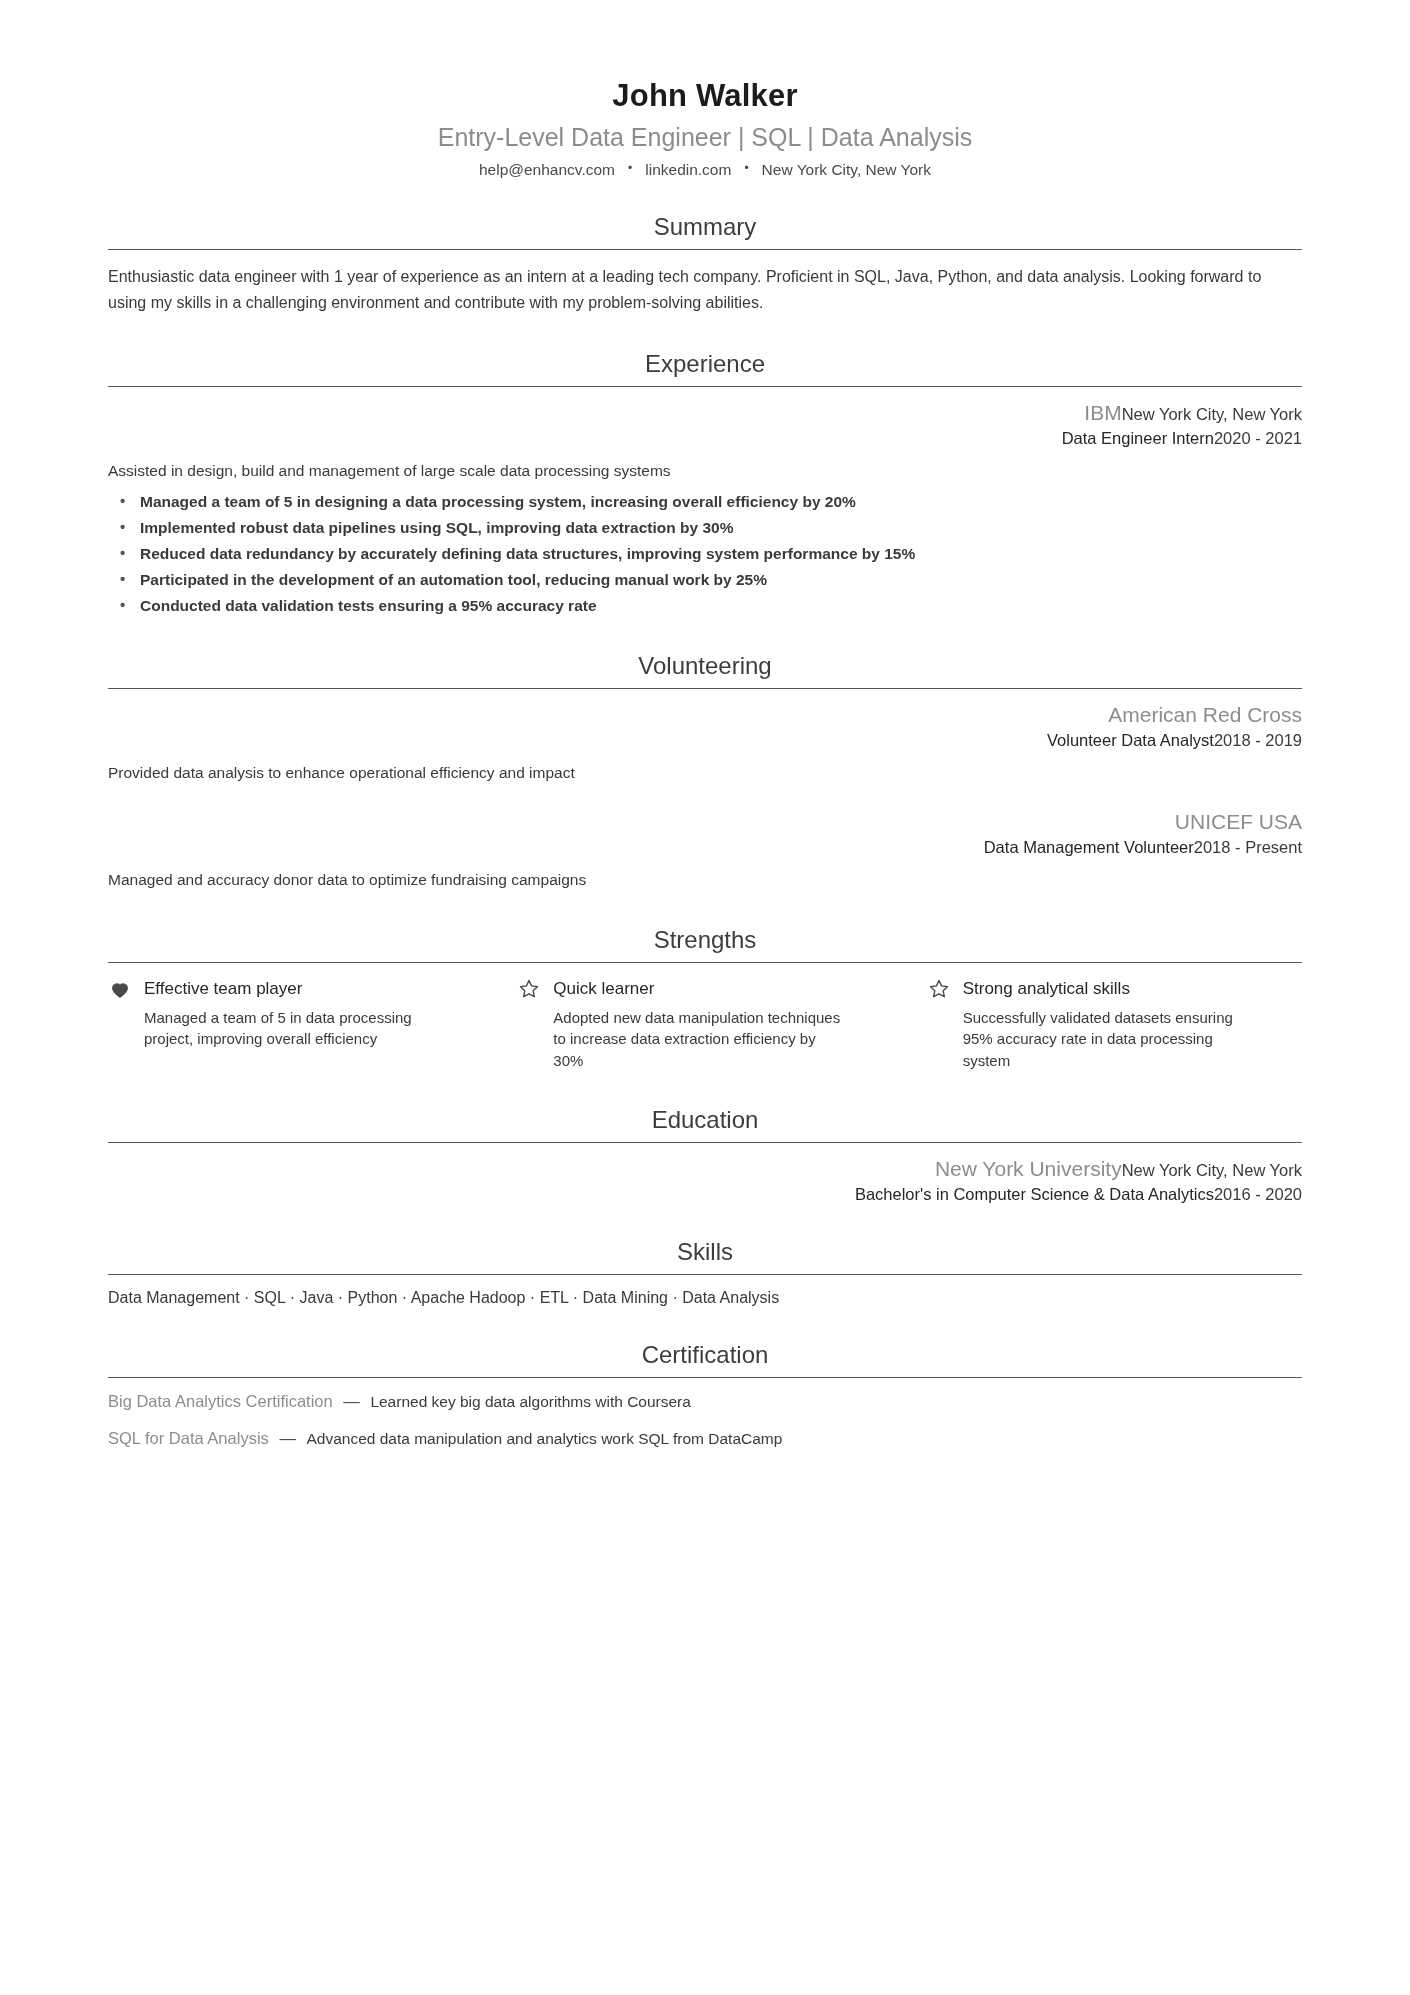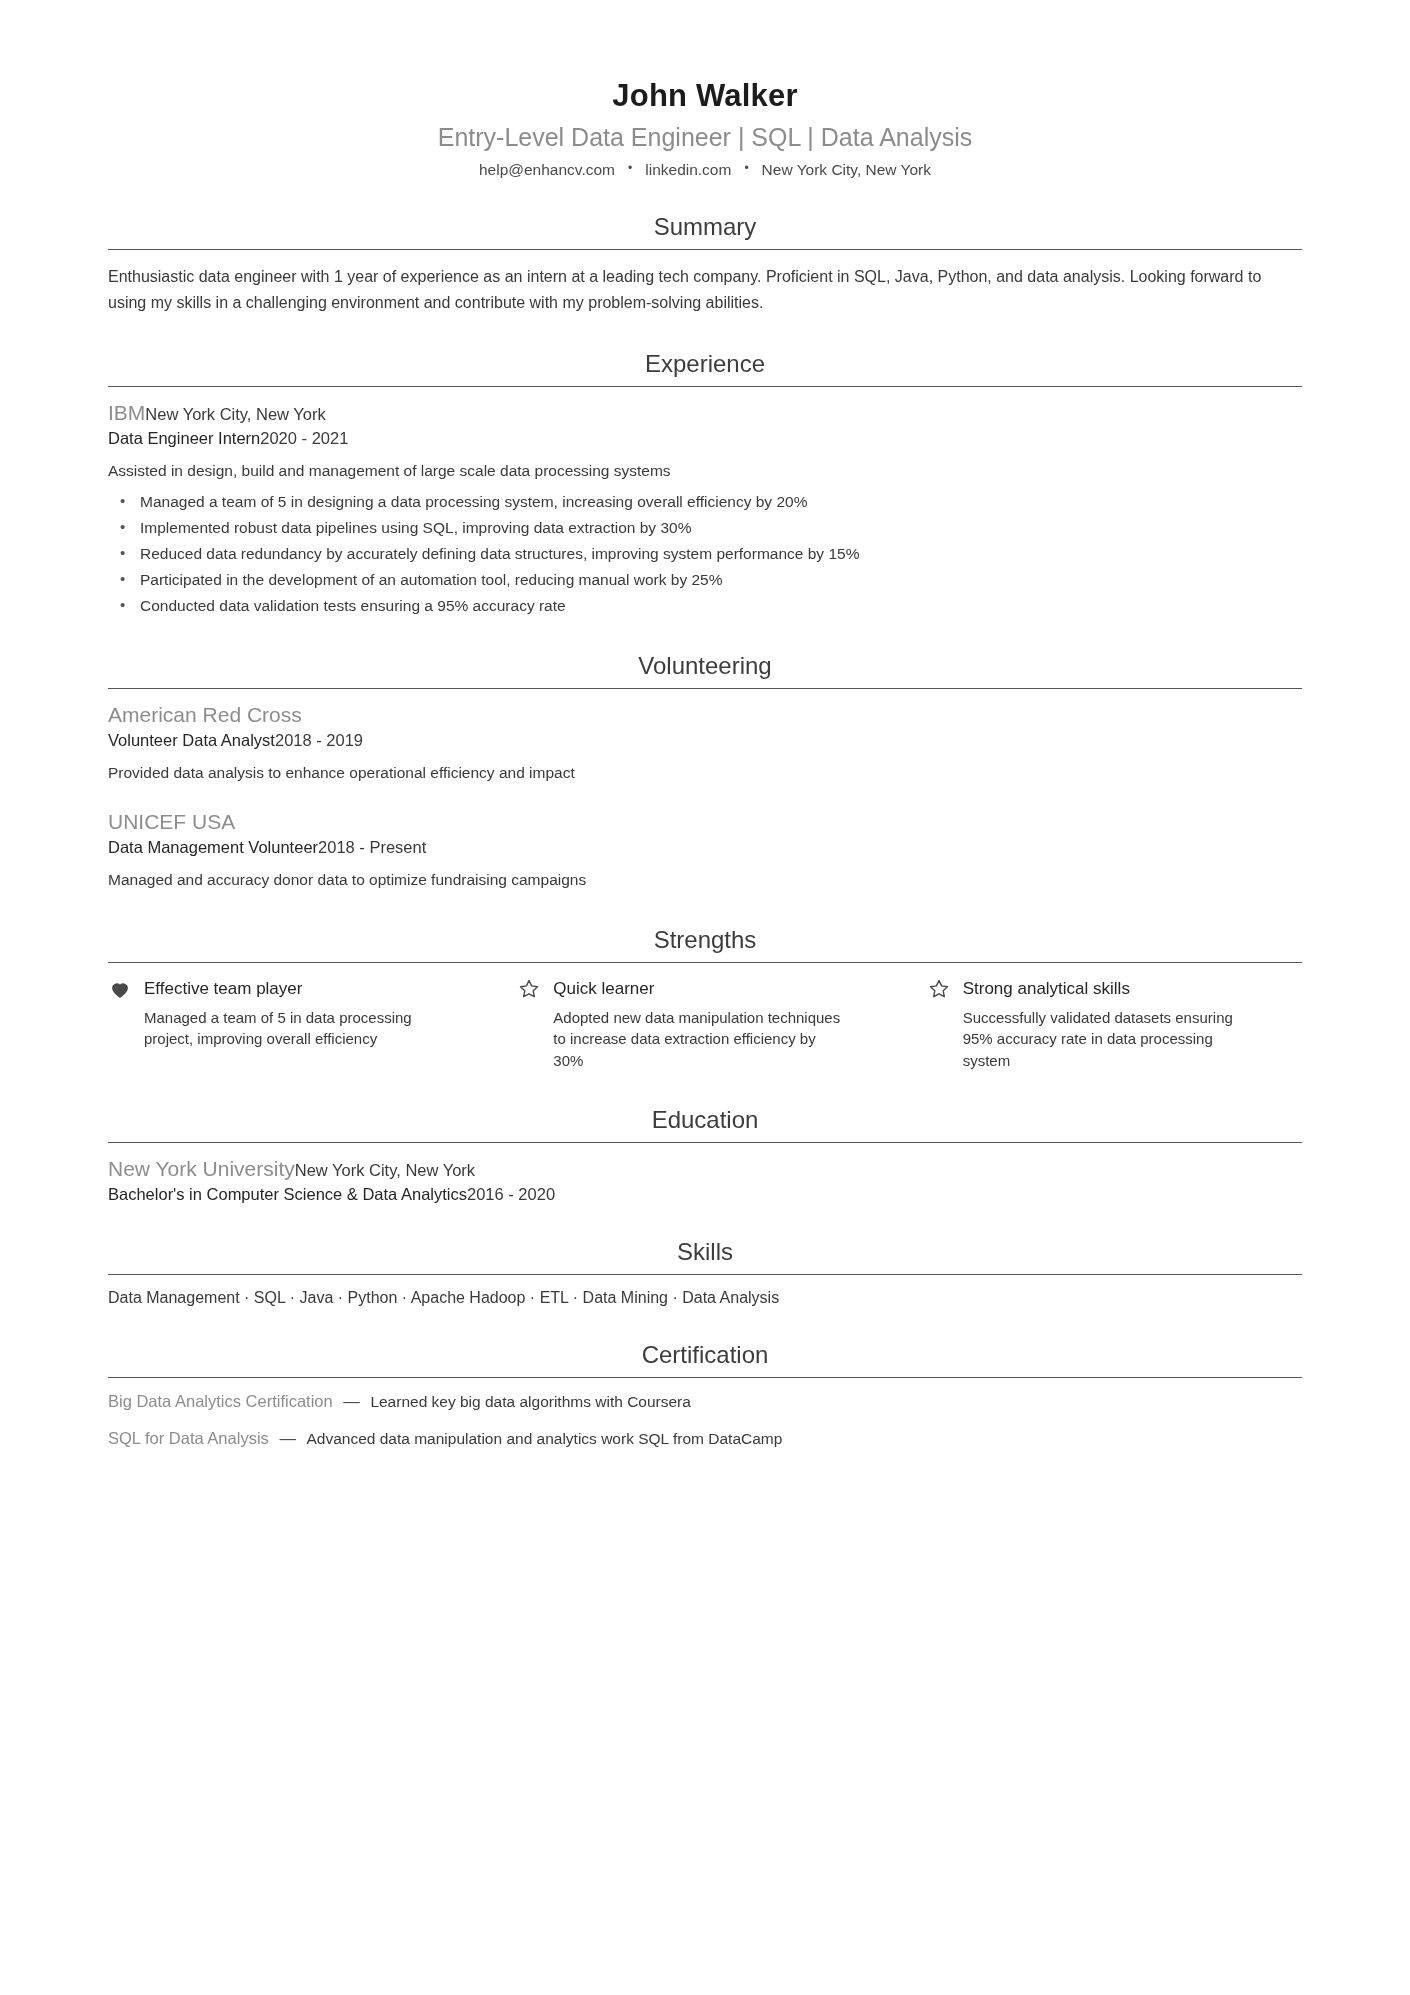--- a/index.html
+++ b/index.html
@@ -76,21 +76,21 @@
     font-size: 16px;
     line-height: 1.62;
     color: #3a3a3a;
   }
 
   
   .entry { margin-bottom: 4px; }
   .entry + .entry { margin-top: 26px; }
   .entry-line {
     display: flex;
-    justify-content: flex-start;
+    justify-content: flex-end;
     align-items: baseline;
   }
   .org {
     font-size: 21px;
     color: #8d8d8d;
     font-weight: 400;
   }
   .loc {
     font-size: 16.5px;
     color: #3a3a3a;
@@ -116,20 +116,21 @@
     margin: 8px 0 0 0;
     padding: 0;
   }
   ul.bullets li {
     font-size: 15.5px;
     color: #3a3a3a;
     line-height: 1.55;
     padding-left: 32px;
     position: relative;
     margin-top: 2px;
+    font-weight: bold;
   }
   ul.bullets li:before {
     content: "•";
     position: absolute;
     left: 12px;
     top: -1px;
     color: #555;
     font-size: 15px;
   }
 

